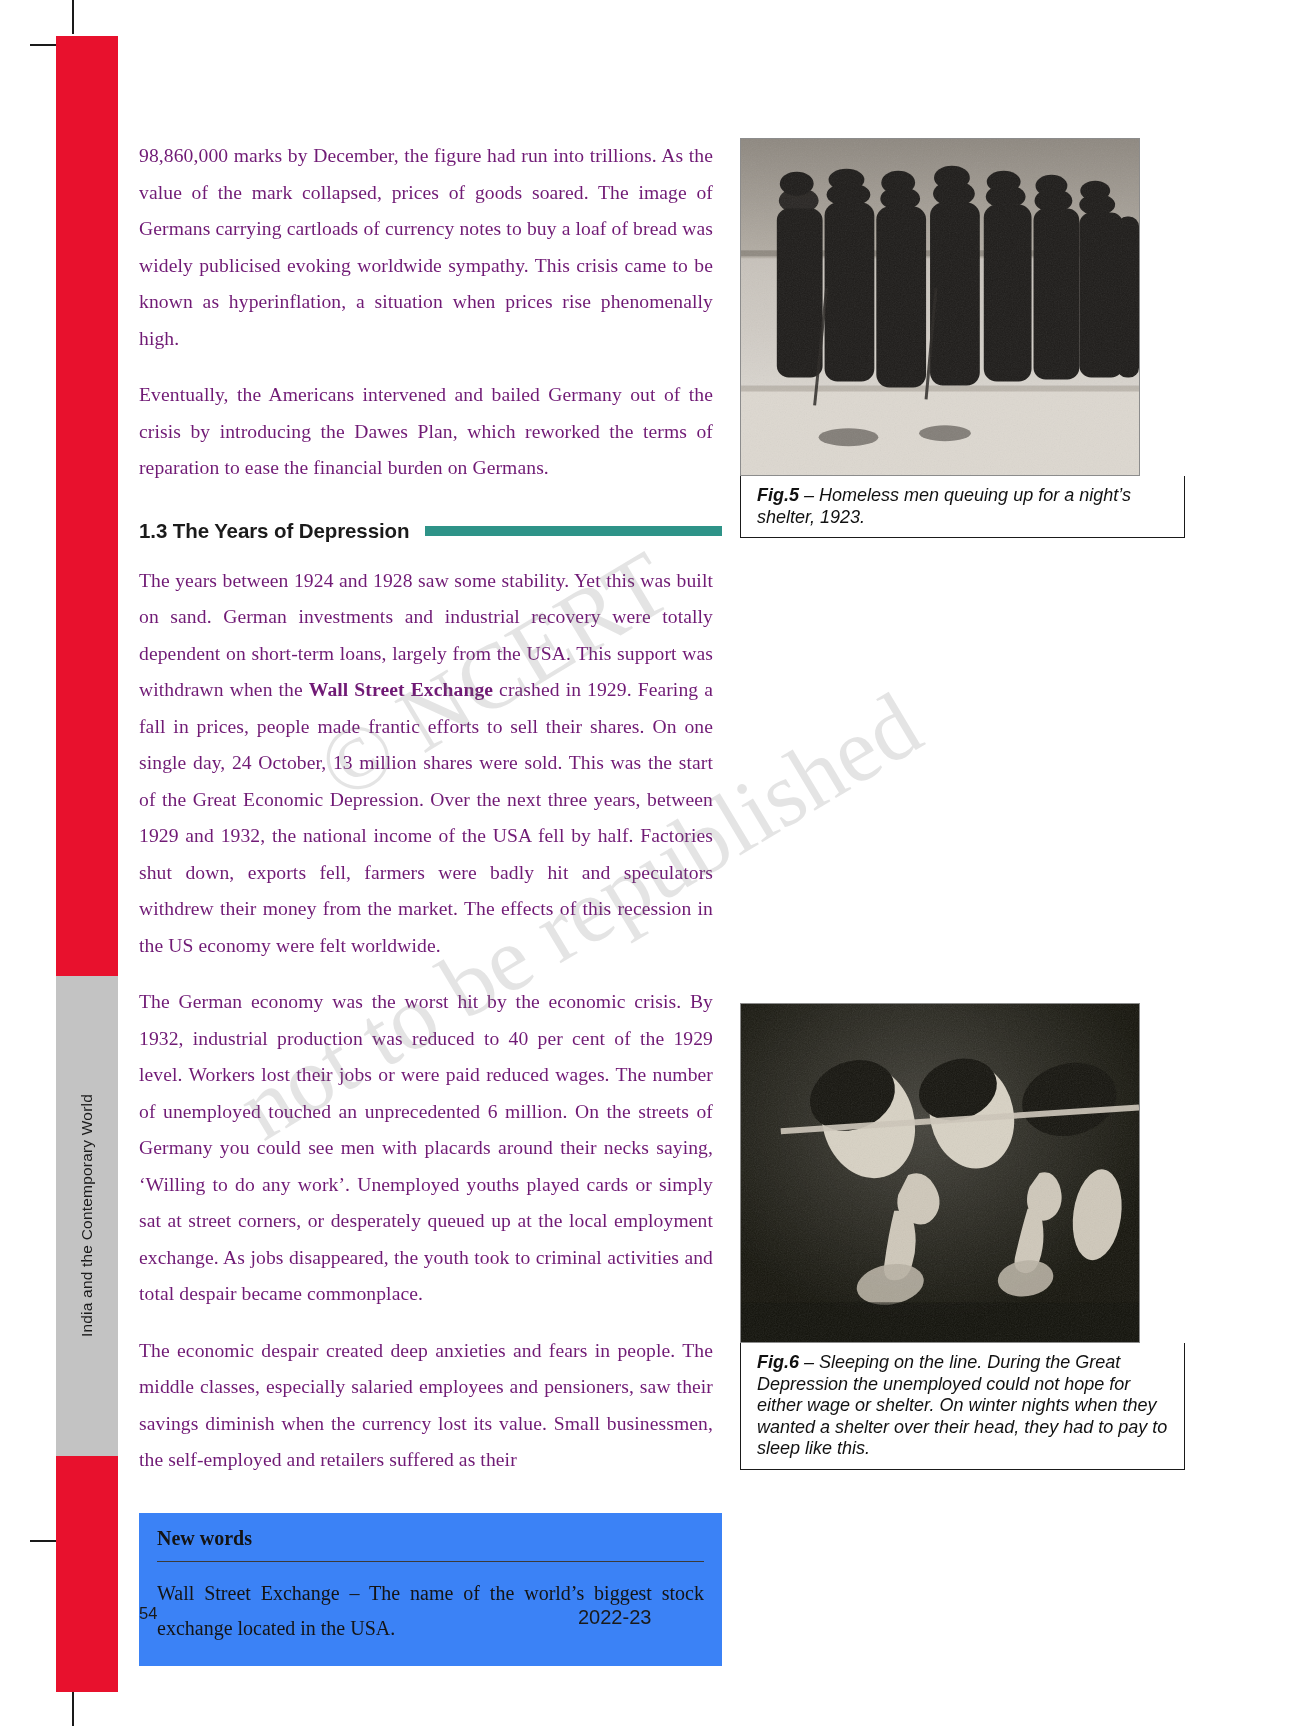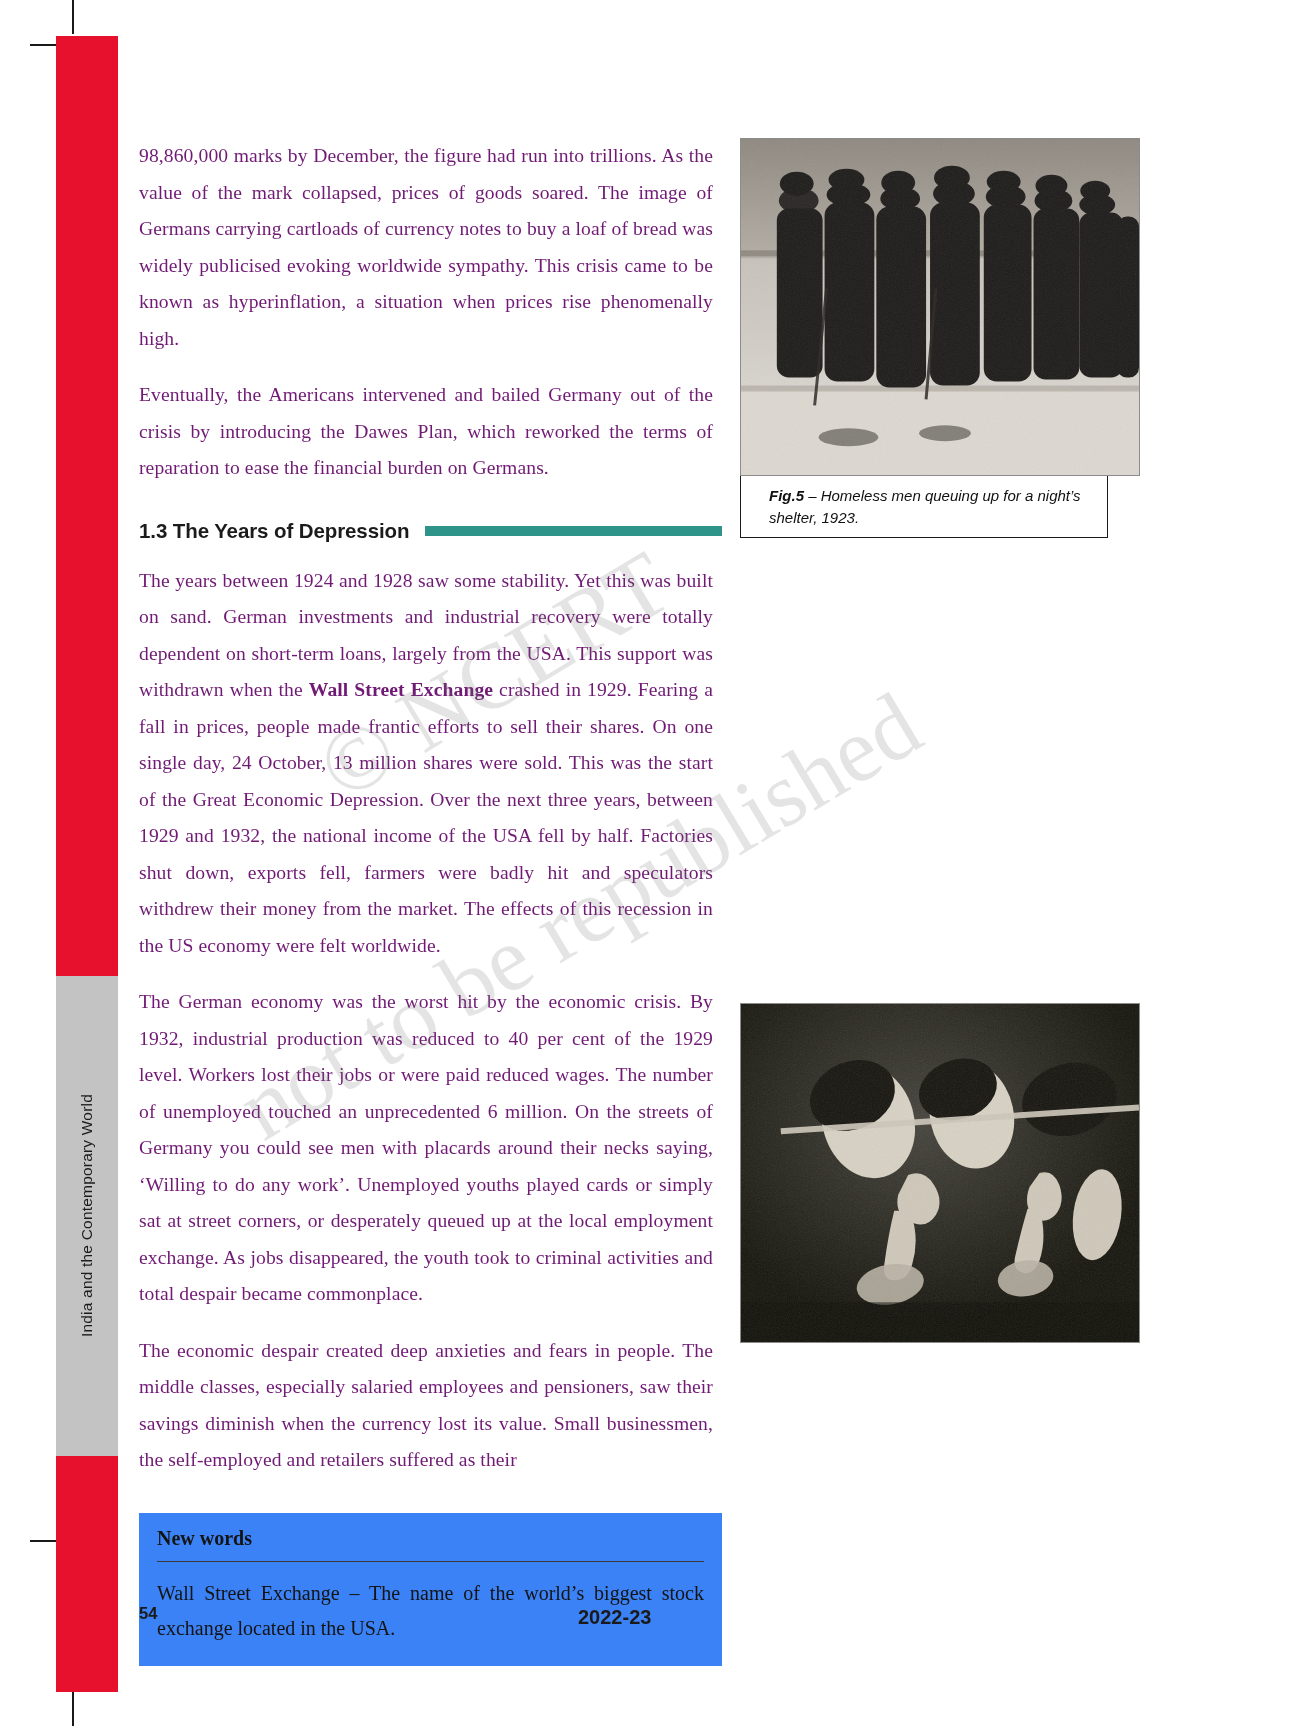--- a/index.html
+++ b/index.html
@@ -177,47 +177,46 @@
     box-sizing: border-box;
     display: block;
     background: #cfcac2;
   }
   .photo-1 { height: 338px; }
   .photo-2 { height: 340px; }
   .caption {
     border: 1.4px solid #1a1a1a;
     border-top: none;
     box-sizing: border-box;
-    width: 368px;
-    padding: 9px 11px 9px 28px;
+    width: 445px;
+    padding: 9px 11px 9px 16px;
     background: #ffffff;
     font-family: "Liberation Sans", sans-serif;
     font-style: italic;
-    font-size: 15px;
+    font-size: 18px;
     line-height: 21.5px;
     color: #111111;
   }
   .caption .fignum {
     font-weight: 700;
     font-style: italic;
   }
   .fig-col .figure-block.second {
     position: absolute;
     top: 865px;
     left: 0;
   }
 
   
   .footer {
     position: absolute;
     left: 0; top: 1604px;
     width: 1121px;
     height: 40px;
     z-index: 3;
-    font-weight: bold;
   }
   .page-num {
     position: absolute;
     left: 139px; top: 0;
     font-family: "Liberation Sans", sans-serif;
     font-size: 16.5px;
     color: #1a1a1a;
   }
   .year-mark {
     position: absolute;
@@ -375,20 +374,21 @@
           <path d="M300 206 q8 28 0 52 q-6 16 -18 12 q-10 -4 -6 -18 q6 -26 12 -46 z"></path>
           <ellipse cx="358" cy="212" rx="24" ry="46" transform="rotate(8 358 212)"></ellipse>
         </g>
         <g fill="#b9b2a4" opacity="0.9">
           <ellipse cx="150" cy="282" rx="34" ry="20" transform="rotate(-10 150 282)"></ellipse>
           <ellipse cx="286" cy="276" rx="28" ry="18" transform="rotate(-8 286 276)"></ellipse>
         </g>
         <rect x="0" y="300" width="400" height="40" fill="#0f0e09" opacity="0.55"></rect>
         <rect x="0" y="0" width="400" height="340" filter="url(#grain2)" fill="#ffffff" opacity="0.55"></rect>
       </svg>
+      <div class="caption"><span class="fignum">Fig.6</span><span> – Sleeping on the line. During the Great Depression the unemployed could not hope for either wage or shelter. On winter nights when they wanted a shelter over their head, they had to pay to sleep like this.</span></div>
     </div>
 
   </div>
 
   <div class="footer">
     <div class="page-num">54</div>
     <div class="year-mark">2022-23</div>
   </div>
 
 </div>

